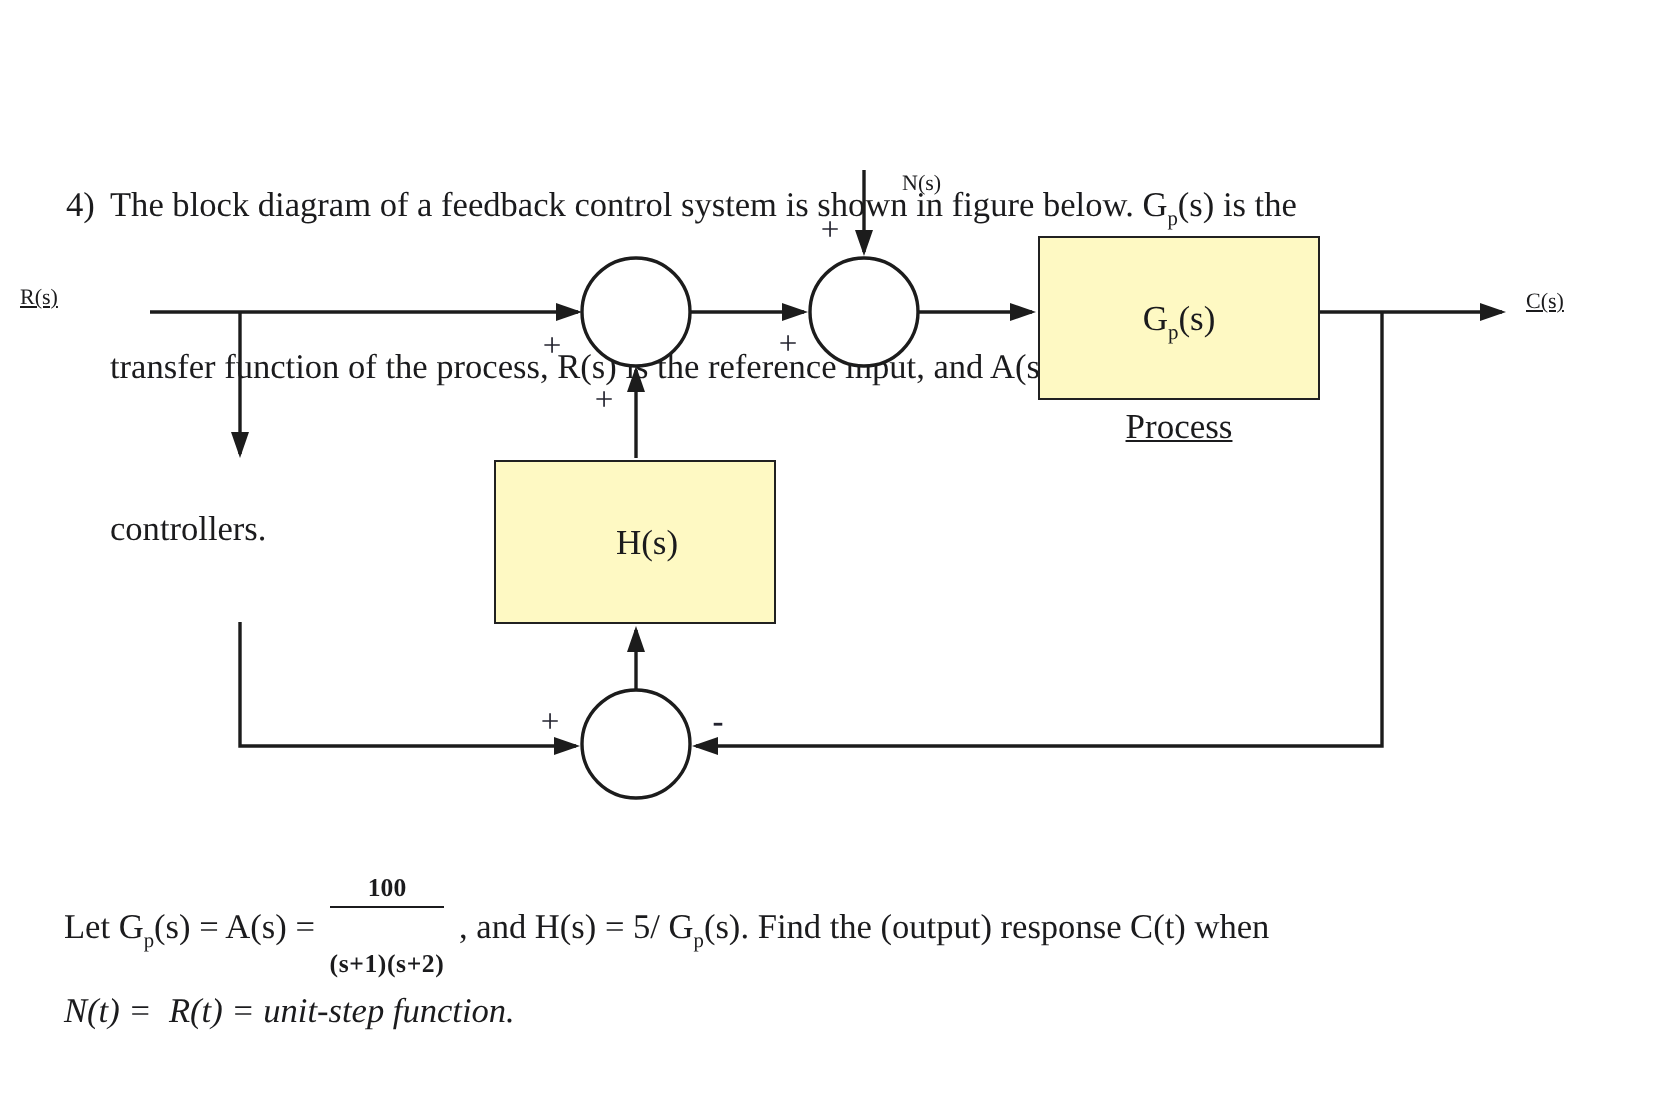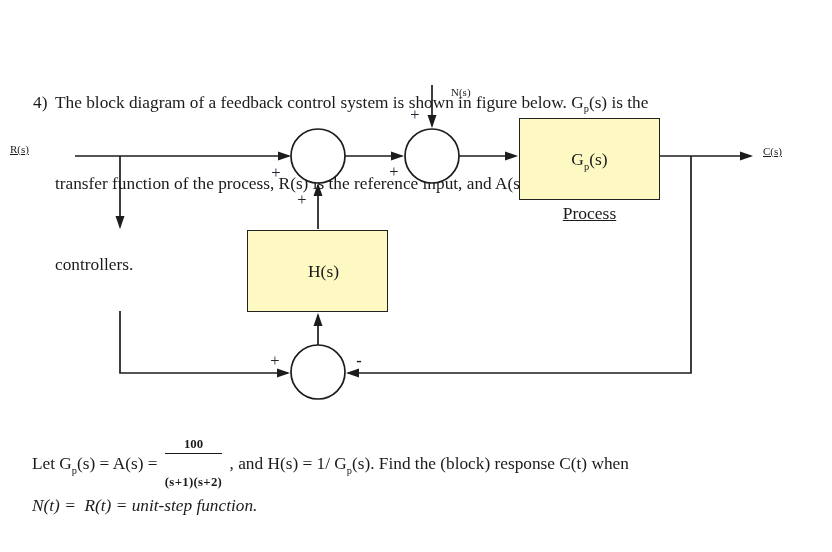--- a/index.html
+++ b/index.html
@@ -93,17 +93,17 @@
   <div class="caption">Process</div>
 
   <div class="sign sg-s1a">+</div>
   <div class="sign sg-s1b">+</div>
   <div class="sign sg-s2a">+</div>
   <div class="sign sg-s2b">+</div>
   <div class="sign sg-s3a">+</div>
   <div class="sign sg-s3b">-</div>
 
   <div class="footer">
-    <div class="ft-line1"><span>Let G</span><sub class="sb">p</sub><span>(s) = A(s) = </span><span class="frac"><span class="fnum">100</span><span class="fden">(s+1)(s+2)</span></span><span> , and H(s) = 1/ G</span><sub class="sb">p</sub><span>(s). Find the (block) response C(t) when</span></div>
+    <div class="ft-line1"><span>Let G</span><sub class="sb">p</sub><span>(s) = A(s) = </span><span class="frac"><span class="fnum">100</span><span class="fden">(s+1)(s+2)</span></span><span> , and H(s) = 5/ G</span><sub class="sb">p</sub><span>(s). Find the (output) response C(t) when</span></div>
     <div class="ft-line2">N(t) =  R(t) = unit-step function.</div>
   </div>
 
 </div>
 
 </body></html>

